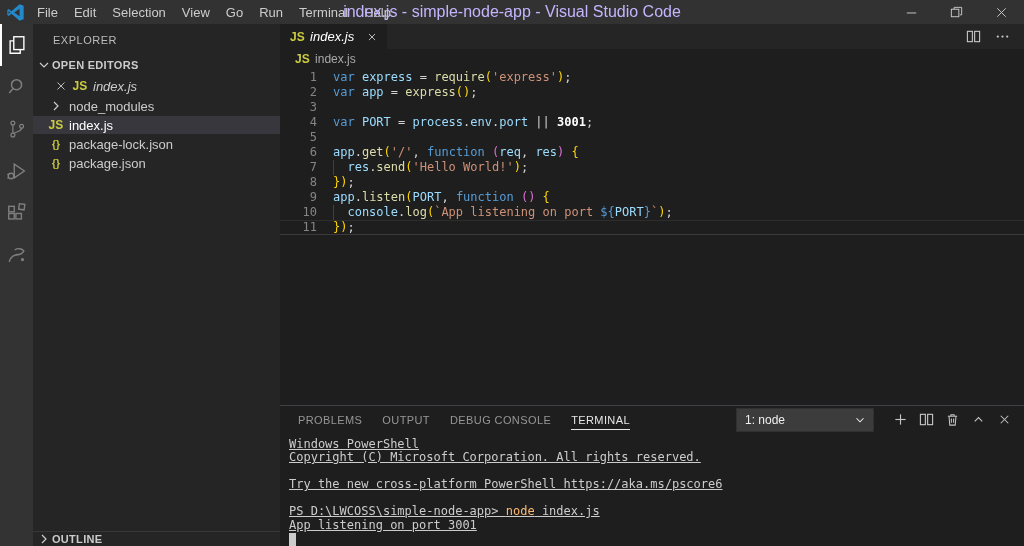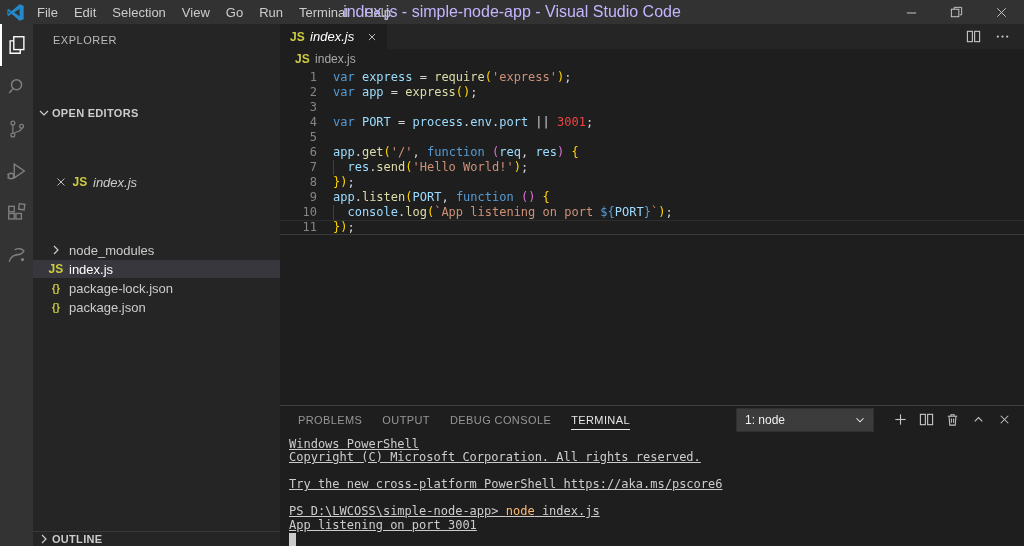--- a/index.html
+++ b/index.html
@@ -19,21 +19,21 @@
 
   
   .body{flex:1;display:flex;min-height:0;}
 
   
   .activitybar{flex:0 0 33px;background:#333333;display:flex;flex-direction:column;align-items:stretch;}
   .act-item{height:42px;display:flex;align-items:center;justify-content:center;color:#7f7f7f;}
   .act-item.active{color:#ffffff;box-shadow:inset 2px 0 0 #ffffff;}
 
   
-  .sidebar{flex:0 0 247px;background:#252526;display:flex;flex-direction:column;min-height:0;font-size:13px;gap:48px;}
+  .sidebar{flex:0 0 247px;background:#252526;display:flex;flex-direction:column;min-height:0;font-size:13px;}
   .sb-title{font-size:11px;color:#bbbbbb;letter-spacing:.5px;padding:10px 0 8px 20px;}
   .section-header{flex:0 0 22px;display:flex;align-items:center;font-size:11px;font-weight:bold;color:#cccccc;letter-spacing:.3px;cursor:pointer;}
   .section-header .chev{width:16px;display:flex;justify-content:center;color:#cccccc;margin-left:3px;}
   .sb-row{flex:0 0 18px;height:18px;display:flex;align-items:center;color:#cccccc;cursor:pointer;padding-left:20px;margin:1px 0;}
   .sb-row.selected{background:#37373d;color:#ffffff;}
   .sb-row .icon-slot{width:18px;display:flex;justify-content:center;align-items:center;flex:0 0 18px;}
   .sb-row .close-slot{width:16px;display:flex;justify-content:center;color:#c5c5c5;flex:0 0 16px;margin-right:2px;}
   .sb-row .lbl{margin-left:4px;white-space:nowrap;}
   .sb-row .lbl.italic{font-style:italic;}
   .badge{font-weight:bold;color:var(--c-file-yellow);font-style:normal;}
@@ -65,21 +65,21 @@
   .panel-tab.active{color:#e7e7e7;}
   .panel-tab.active::after{content:"";position:absolute;left:10px;right:10px;bottom:4px;height:1px;background:#e7e7e7;}
   .panel-actions{margin-left:auto;display:flex;align-items:center;gap:11px;padding-right:12px;}
   .term-select{width:138px;height:24px;background:#3c3c3c;border:1px solid #303030;color:#f0f0f0;font-size:12px;display:flex;align-items:center;justify-content:space-between;padding:0 6px 0 8px;margin-right:8px;cursor:pointer;}
   .panel-action{color:#c5c5c5;display:flex;cursor:pointer;}
 
   .terminal{flex:1;font-family:"DejaVu Sans Mono",monospace;font-size:12px;line-height:13.5px;padding:4px 0 0 9px;overflow:hidden;cursor:text;text-decoration:underline;}
   .term-line{white-space:pre;height:13.5px;}
   .term-cursor{width:7px;height:13px;background:#cccccc;margin-top:1px;}
 </style>
-<style>.tok-kw{color:#569CD6;}.tok-id{color:#9CDCFE;}.tok-fn{color:#DCDCAA;}.tok-str{color:#CE9178;}.tok-num{color:#ef4444;}.tok-pun{color:#D4D4D4;}.tok-b1{color:#FFD700;}.tok-b2{color:#DA70D6;}.tok-tpl{color:#569CD6;}.tok-t{color:#CCCCCC;}.tok-cmd{color:#fdba74;}</style></head>
+<style>.tok-kw{color:#569CD6;}.tok-id{color:#9CDCFE;}.tok-fn{color:#DCDCAA;}.tok-str{color:#CE9178;}.tok-num{color:#ffffff;font-weight:bold;}.tok-pun{color:#D4D4D4;}.tok-b1{color:#FFD700;}.tok-b2{color:#DA70D6;}.tok-tpl{color:#569CD6;}.tok-t{color:#CCCCCC;}.tok-cmd{color:#fdba74;}</style></head>
 <body>
 
 <div class="window">
 
   <div class="titlebar">
     <span class="logo">
       <svg width="17" height="17" viewBox="0 0 100 100">
         <polygon fill="var(--c-logo-blue)" points="74,1 98,11 98,89 74,99 26,57 10,70 2,65 2,35 10,30 26,43"></polygon>
         <polygon fill="#323233" points="74,28 42,50 74,72"></polygon>
         <polygon fill="#323233" points="9,41 20,50 9,59"></polygon>

